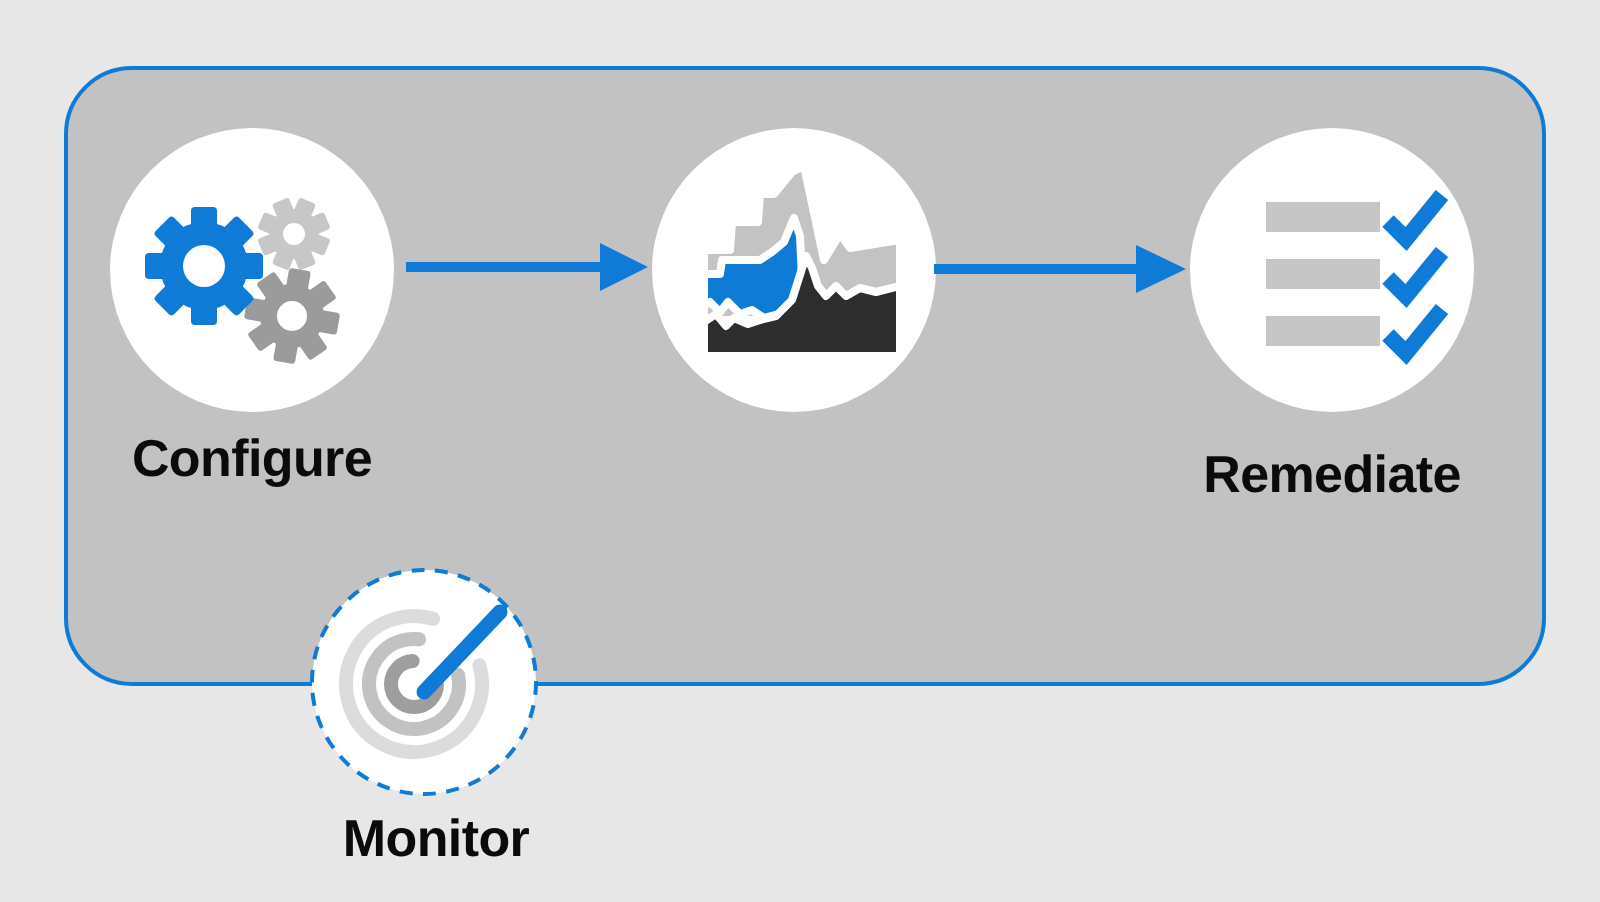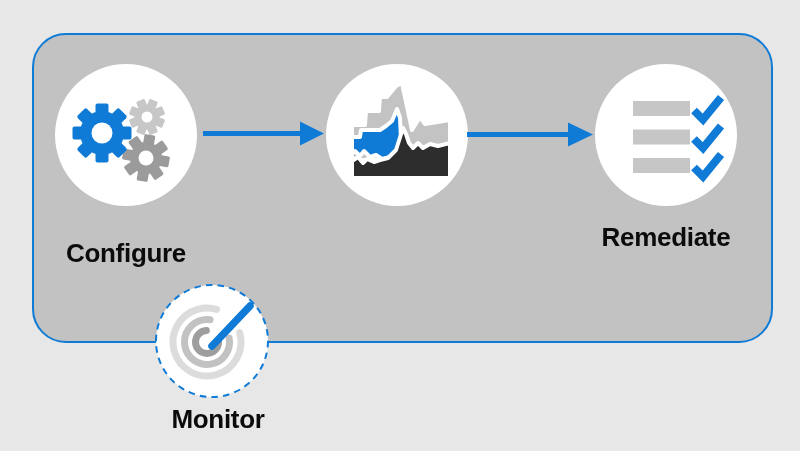--- a/index.html
+++ b/index.html
@@ -102,17 +102,17 @@
       <circle cx="58" cy="58" r="56" fill="#ffffff" stroke="#0f7bd6" stroke-width="2" stroke-dasharray="6.5 5.2"></circle>
 
       <circle cx="53" cy="59" r="34" pathLength="100" fill="none" stroke="#dcdcdc" stroke-width="7" stroke-linecap="round" stroke-dasharray="84 16" transform="rotate(-16 53 59)"></circle>
       <circle cx="53" cy="59" r="22.5" pathLength="100" fill="none" stroke="#c2c2c2" stroke-width="7" stroke-linecap="round" stroke-dasharray="80 20" transform="rotate(-10 53 59)"></circle>
       <circle cx="53" cy="59" r="11.5" pathLength="100" fill="none" stroke="#9e9e9e" stroke-width="7" stroke-linecap="round" stroke-dasharray="74 26"></circle>
 
       <line x1="58" y1="63" x2="96" y2="23" stroke="#0f7bd6" stroke-width="7.5" stroke-linecap="round"></line>
     </svg>
   </div>
 
-  <div class="node-label" style="left:16px;  top:238px;">Configure</div>
+  <div class="node-label" style="left:16px;  top:214px;">Configure</div>
   <div class="node-label" style="left:556px; top:222px;">Remediate</div>
   <div class="node-label" style="left:108px; top:404px;">Monitor</div>
 
 </div>
 
 </body></html>

